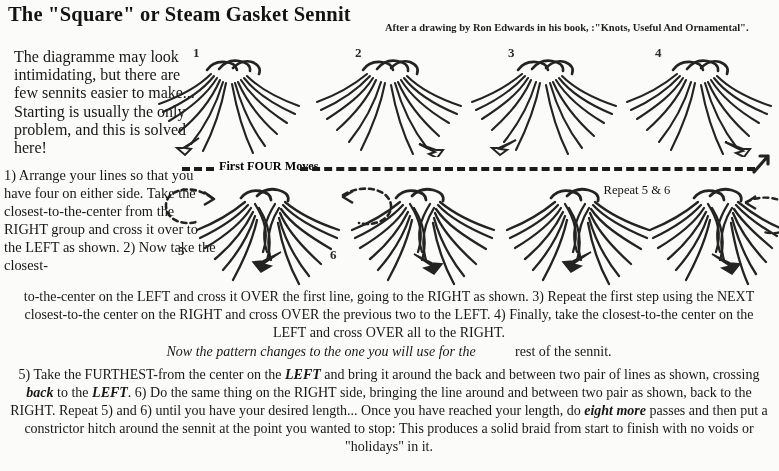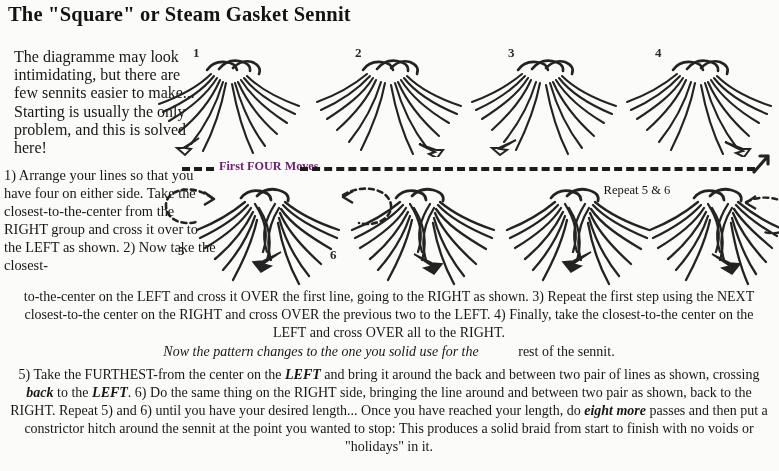--- a/index.html
+++ b/index.html
@@ -116,21 +116,21 @@
     height: 4px;
     border-top: 4px dashed #1c1c1c;
   }
   #firstfour {
     position: absolute;
     left: 219px;
     top: 159px;
     font-size: 12.2px;
     font-weight: bold;
     white-space: nowrap;
-    color: #701a75;
+    color: #000000;
   }
   #dash-arrow {
     position: absolute;
     left: 752px;
     top: 150px;
   }
 
   
   #repeat {
     position: absolute;
@@ -145,28 +145,29 @@
   }
 
   .dashloop { position: absolute; }
 </style>
 </head>
 <body>
 
 <div id="page">
 
   <div id="title">The "Square" or Steam Gasket Sennit</div>
+  <div id="credit">After a drawing by Ron Edwards in his book, :"Knots, Useful And Ornamental".</div>
 
   <div id="intro">The diagramme may look intimidating, but there are few sennits easier to make... Starting is usually the only problem, and this is solved here!</div>
 
   <div id="steps12">1) Arrange your lines so that you have four on either side.  Take the closest-to-the-center from the RIGHT group and cross it over to the LEFT as shown. 2)  Now take the closest-</div>
 
   <div class="fullpara" id="para34">to-the-center on the LEFT and cross it OVER the first line, going to the RIGHT as shown.  3) Repeat the first step using the NEXT closest-to-the center on the RIGHT and cross OVER the previous two to the LEFT.  4) Finally, take the closest-to-the center on the LEFT and cross OVER all to the RIGHT.</div>
 
-  <div id="para-now"><span>Now the pattern changes to the one you solid use for the</span><span class="rom"> rest of the sennit.</span></div>
+  <div id="para-now"><span>Now the pattern changes to the one you will use for the</span><span class="rom"> rest of the sennit.</span></div>
 
   <div class="fullpara" id="para56"><span>5)  Take the FURTHEST-from the center on the </span><i>LEFT</i><span> and bring it around the back and between two pair of lines as shown, crossing </span><i>back</i><span> to the </span><i>LEFT</i><span>.  6) Do the same thing on the RIGHT side, bringing the line around and between two pair as shown, back to the RIGHT.   Repeat 5) and 6) until you have your desired length...  Once you have reached your length, do </span><i>eight more</i><span> passes and then put a constrictor hitch around the sennit at the point you wanted to stop: This produces a solid braid from start to finish with no voids or "holidays" in it.</span></div>
 
   <div class="fignum" style="left:193px;top:45px">1</div>
   <div class="fignum" style="left:355px;top:45px">2</div>
   <div class="fignum" style="left:508px;top:45px">3</div>
   <div class="fignum" style="left:655px;top:45px">4</div>
   <div class="fignum" style="left:178px;top:243px">5</div>
   <div class="fignum" style="left:330px;top:247px">6</div>
 

